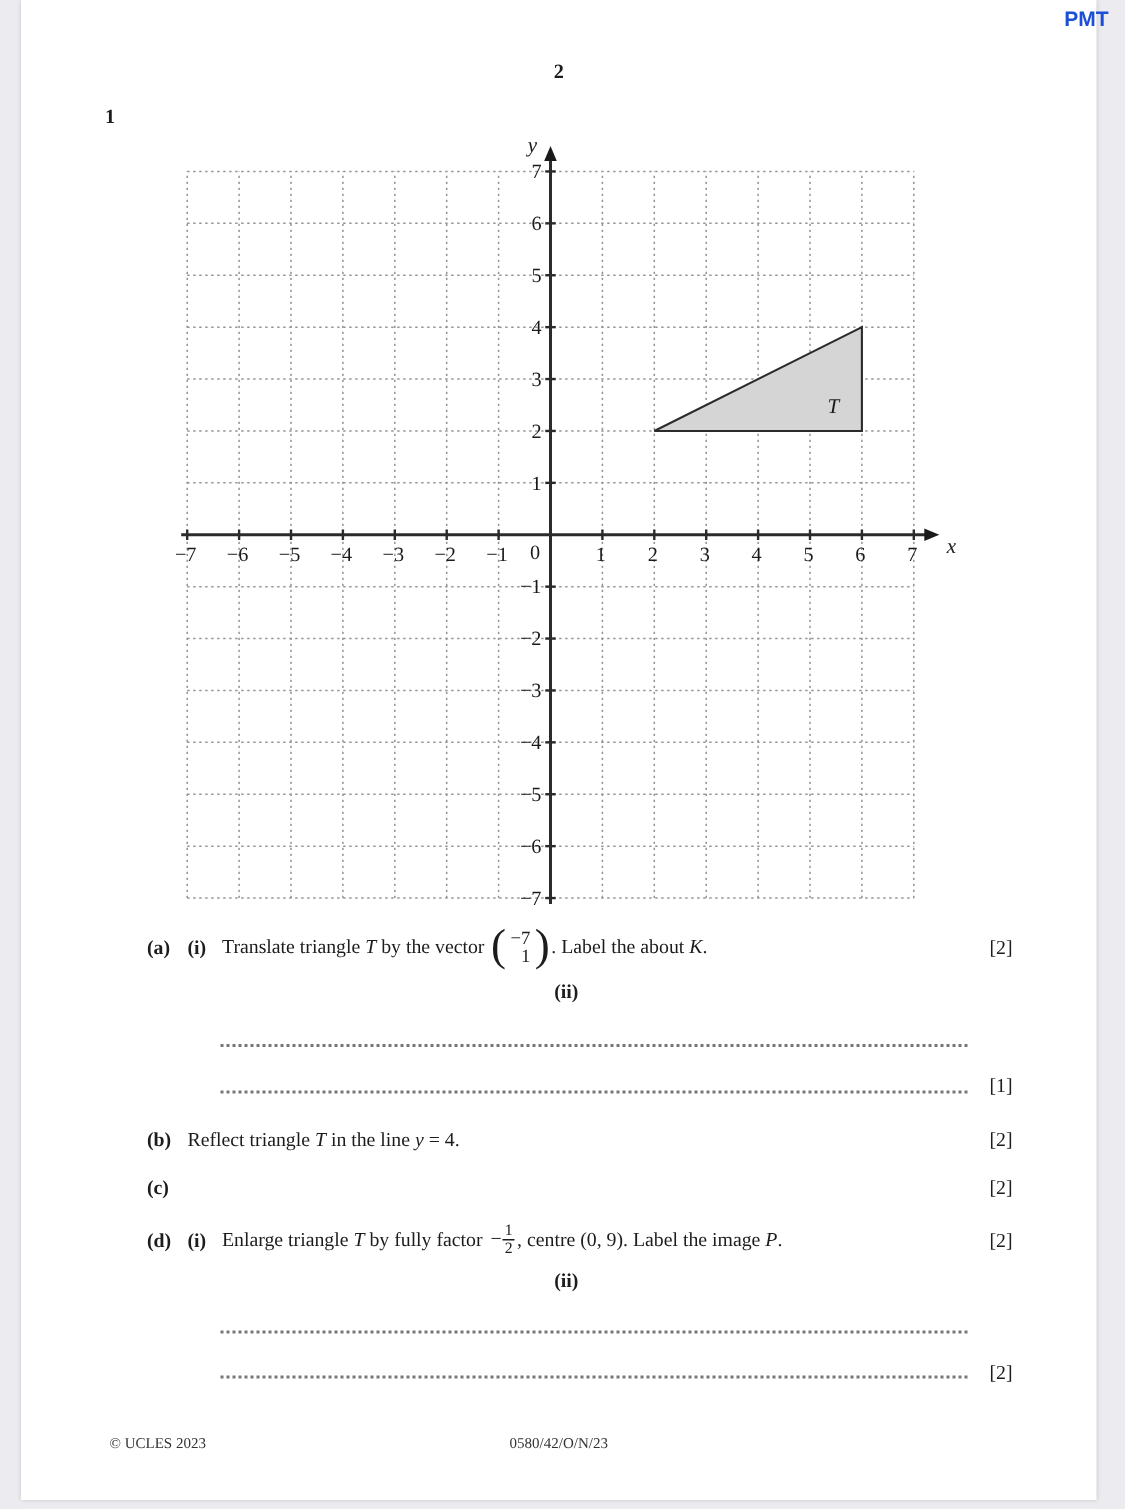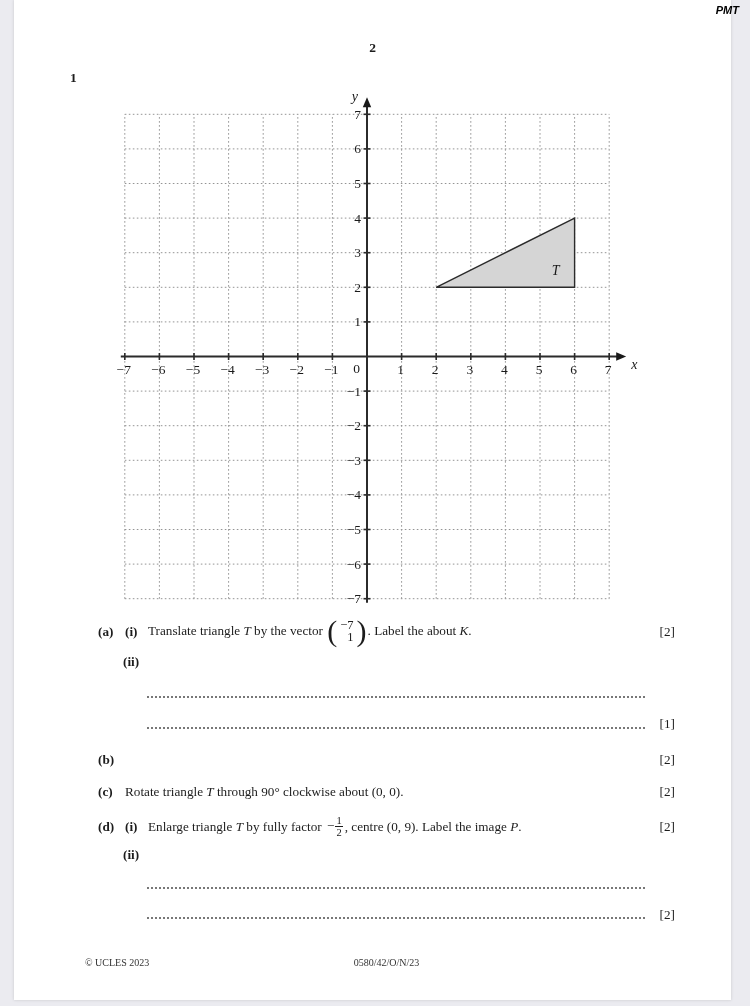--- a/index.html
+++ b/index.html
@@ -11,21 +11,21 @@
     overflow:hidden;
   }
   .page {
     position:absolute; left:14px; top:0; width:717px; height:1000px;
     background:#ffffff;
     box-shadow:0 0 3px rgba(0,0,0,.15);
   }
   .pmt {
     position:absolute; top:4px; right:11px;
     font-family:"Liberation Sans", sans-serif;
-    font-style:italic; font-weight:600; font-size:11px; color:#000000;
+    font-weight:600; font-size:14px; color:#1d4ed8;
     z-index:5;
   }
   .page-num {
     position:absolute; top:40px; left:0; width:100%;
     text-align:center; font-weight:bold; font-size:13.5px;
   }
   .q-num {
     position:absolute; top:70px; left:56px;
     font-weight:bold; font-size:13.5px;
   }
@@ -34,21 +34,21 @@
   svg.grid text.axname { font-style:italic; font-size:14px; }
   svg.grid text.shape-label { font-style:italic; font-size:14px; }
 
   .row {
     position:absolute; left:84px; right:90px;
     display:flex; align-items:center;
     font-size:13.2px; line-height:16px;
   }
   .row .lbl1 { width:27px; flex:none; font-weight:bold; }
   .row .lbl2 { width:23px; flex:none; font-weight:bold; }
-  .row.sub { left:109px; }
+  .row.sub { left:109px;flex-direction:column; }
   .row.sub .lbl2 { width:25px; }
   .row .txt { flex:1; }
   .it { font-style:italic; }
   .bd { font-weight:bold; }
 
   .marks { position:absolute; right:56px; font-size:13.2px; }
 
   .ans-line {
     position:absolute; left:133px; width:498px; height:20px;
     border-bottom:2px dotted #777;
@@ -56,22 +56,22 @@
 
   .vec { display:inline-flex; align-items:center; vertical-align:middle; margin:0 1px; position:relative; top:-1px; }
   .vec .paren { font-size:30px; font-weight:400; line-height:26px; }
   .vec .col { display:inline-flex; flex-direction:column; align-items:flex-end; padding:0 3px; font-size:12.5px; line-height:12.5px; }
 
   .frac { display:inline-flex; align-items:center; vertical-align:middle; margin:0 2px; position:relative; top:-1px; }
   .frac .sign { margin-right:1px; }
   .frac .stack { display:inline-flex; flex-direction:column; align-items:center; font-size:10.5px; line-height:11px; }
   .frac .num { border-bottom:1px solid #1c1c1c; padding:0 1px; }
 
-  .footer-copy { position:absolute; left:59px; top:957px; font-size:10px; color:#333;margin-left:12px; }
-  .footer-code { position:absolute; left:0; top:957px; width:100%; text-align:center; font-size:10px; color:#333;padding-left:14px; }
+  .footer-copy { position:absolute; left:59px; top:957px; font-size:10px; color:#333; }
+  .footer-code { position:absolute; left:0; top:957px; width:100%; text-align:center; font-size:10px; color:#333; }
 </style>
 </head>
 <body>
 
 <div class="pmt">PMT</div>
 
 <div class="page">
 
   <div class="page-num">2</div>
   <div class="q-num">1</div>
@@ -190,26 +190,26 @@
 
   <div class="row sub" style="top:653px; height:18px;">
     <span class="lbl2">(ii)</span>
   </div>
   <div class="ans-line" style="top:676px;"></div>
   <div class="ans-line" style="top:707px;"></div>
   <span class="marks" style="top:716px;">[1]</span>
 
   <div class="row" style="top:751px; height:18px;">
     <span class="lbl1">(b)</span>
+    <span class="txt"><span>Reflect triangle </span><span class="it">T</span><span> in the line </span><span class="it">y</span><span> = 4.</span></span>
   </div>
   <span class="marks" style="top:752px;">[2]</span>
 
   <div class="row" style="top:783px; height:18px;">
     <span class="lbl1">(c)</span>
-    <span class="txt"><span>Rotate triangle </span><span class="it">T</span><span> through 90° clockwise about (0, 0).</span></span>
   </div>
   <span class="marks" style="top:784px;">[2]</span>
 
   <div class="row" style="top:811px; height:32px;">
     <span class="lbl1">(d)</span>
     <span class="lbl2">(i)</span>
     <span class="txt"><span>Enlarge triangle </span><span class="it">T</span><span> by fully factor </span><span class="frac">
           <span class="sign">−</span>
           <span class="stack">
             <span class="num">1</span>

